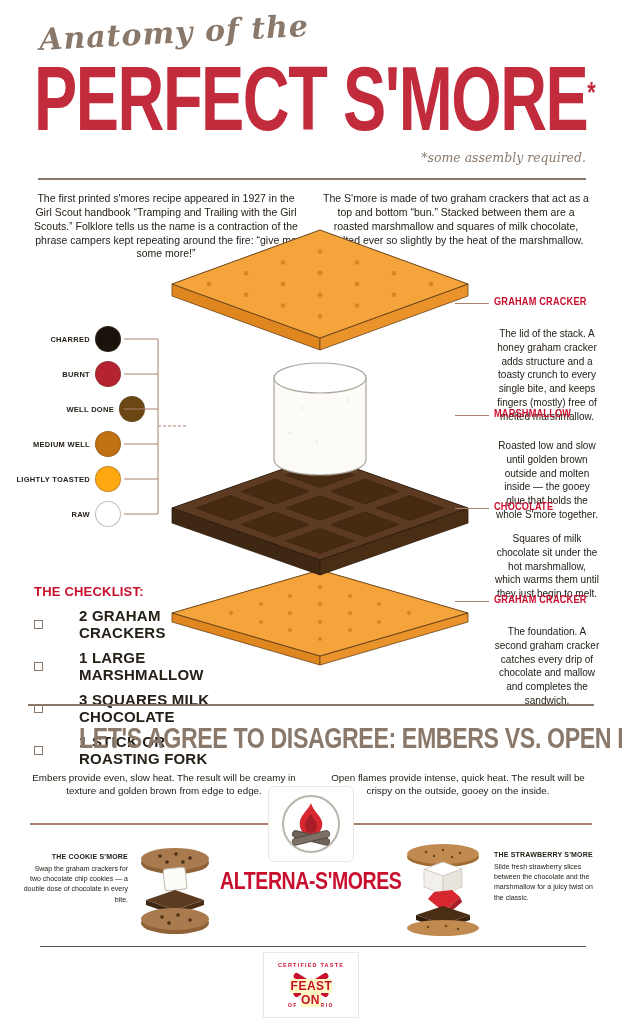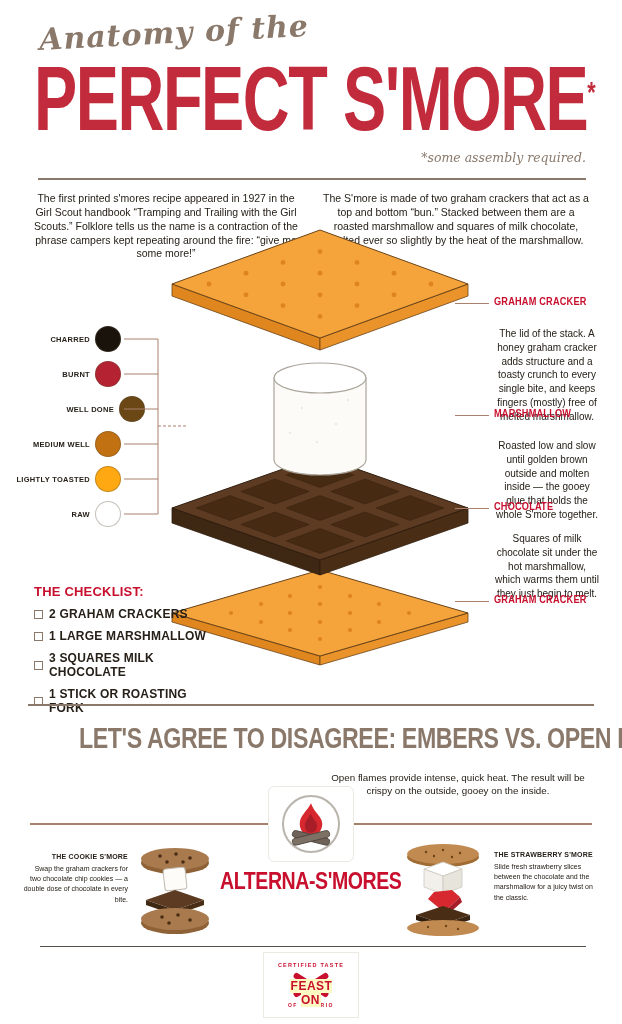--- a/index.html
+++ b/index.html
@@ -39,21 +39,21 @@
   .layer h3 { font-size:10px; font-weight:900; color:#c8102e; white-space:nowrap;
               transform:scaleX(0.92); transform-origin:left; letter-spacing:0.2px; }
   .layer p { margin-top:20px; font-size:10px; line-height:1.38; color:#262018; text-align:center; }
   .layer-stub { position:absolute; left:455px; width:34px; height:1px; background:#a9806c; }
 
   
   .checklist { position:absolute; left:34px; top:584px; width:180px; }
   .checklist h3 { font-size:13px; font-weight:900; color:#c8102e; letter-spacing:0.2px; }
   .check-row { display:flex; align-items:center; gap:6px; margin-top:8px; }
   .checkbox { width:9px; height:9px; border:1.5px solid #8a796b; flex:0 0 auto; }
-  .check-label { font-size:12px; font-weight:800; color:#262018; letter-spacing:0.2px; }
+  .check-label { font-size:15px; font-weight:800; color:#262018; letter-spacing:0.2px;margin-left:30px; }
 
   
   .rule2 { position:absolute; left:28px; top:704px; width:566px; height:2px; background:#8a796b; }
   .vs-title { position:absolute; left:0; top:722px; width:622px; text-align:center; }
   .vs-title span { display:inline-block; font-size:29px; font-weight:800; color:#8a796b;
                    white-space:nowrap; transform:scaleX(0.8); letter-spacing:-0.5px; }
   .vs-par { position:absolute; top:772px; width:268px; font-size:9.8px; line-height:1.3;
             color:#262018; text-align:center; }
   .vs-left { left:30px; } .vs-right { left:324px; }
   .rule3 { position:absolute; left:30px; top:823px; width:562px; height:1.5px; background:#a9806c; }
@@ -230,20 +230,21 @@
     <p>Roasted low and slow until golden brown outside and molten inside — the gooey glue that holds the whole S'more together.</p>
   </div>
   <div class="layer-stub" style="top:508px;"></div>
   <div class="layer" style="top:501px;">
     <h3>CHOCOLATE</h3>
     <p>Squares of milk chocolate sit under the hot marshmallow, which warms them until they just begin to melt.</p>
   </div>
   <div class="layer-stub" style="top:601px;"></div>
   <div class="layer" style="top:594px;">
     <h3>GRAHAM CRACKER</h3>
+    <p>The foundation. A second graham cracker catches every drip of chocolate and mallow and completes the sandwich.</p>
   </div>
 
   <div class="checklist">
     <h3>THE CHECKLIST:</h3>
     <div class="check-row">
       <div class="checkbox"></div>
       <span class="check-label">2 GRAHAM CRACKERS</span>
     </div>
     <div class="check-row">
       <div class="checkbox"></div>
@@ -254,20 +255,21 @@
       <span class="check-label">3 SQUARES MILK CHOCOLATE</span>
     </div>
     <div class="check-row">
       <div class="checkbox"></div>
       <span class="check-label">1 STICK OR ROASTING FORK</span>
     </div>
   </div>
 
   <div class="rule2"></div>
   <div class="vs-title"><span>LET'S AGREE TO DISAGREE: EMBERS VS. OPEN FLAMES</span></div>
+  <p class="vs-par vs-left">Embers provide even, slow heat. The result will be creamy in texture and golden brown from edge to edge.</p>
   <p class="vs-par vs-right">Open flames provide intense, quick heat. The result will be crispy on the outside, gooey on the inside.</p>
   <div class="rule3"></div>
 
   <div class="fire-card">
     <div class="fire-circle">
       <svg width="52" height="52" viewBox="0 0 60 60">
         <path d="M30,6 C25,16 17,20 17,30 C17,38 23,44 30,44 C37,44 43,38 43,30 C43,21 34,18 30,6 Z" fill="#d7282f"></path>
         <path d="M30,18 C27,24 23,26 23,32 C23,37 26,40 30,40 C34,40 37,37 37,32 C37,27 32,25 30,18 Z" fill="#a81e28"></path>
         <g>
           <rect x="8" y="42" width="44" height="8" rx="4" fill="#6e6259" stroke="#4f463f" stroke-width="1" transform="rotate(14 30 46)"></rect>

